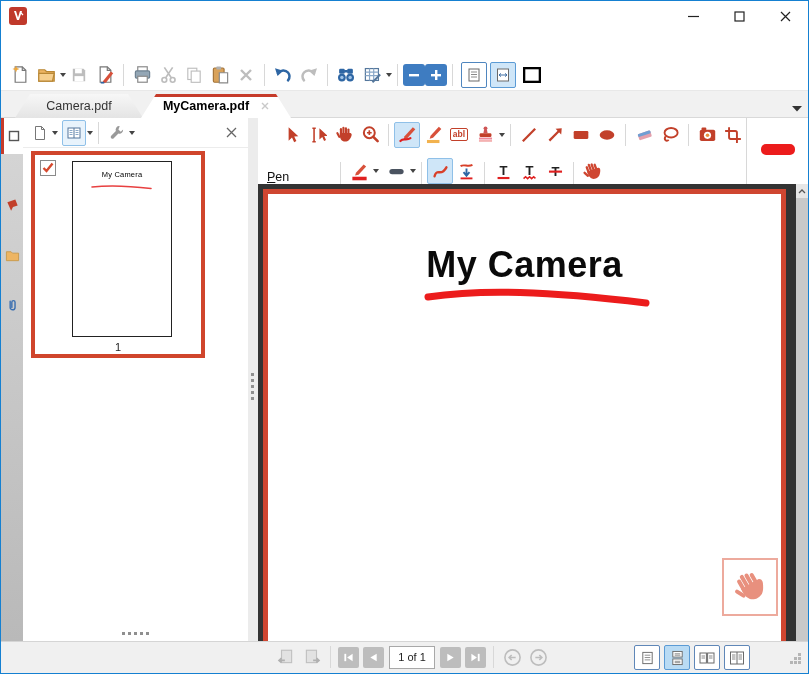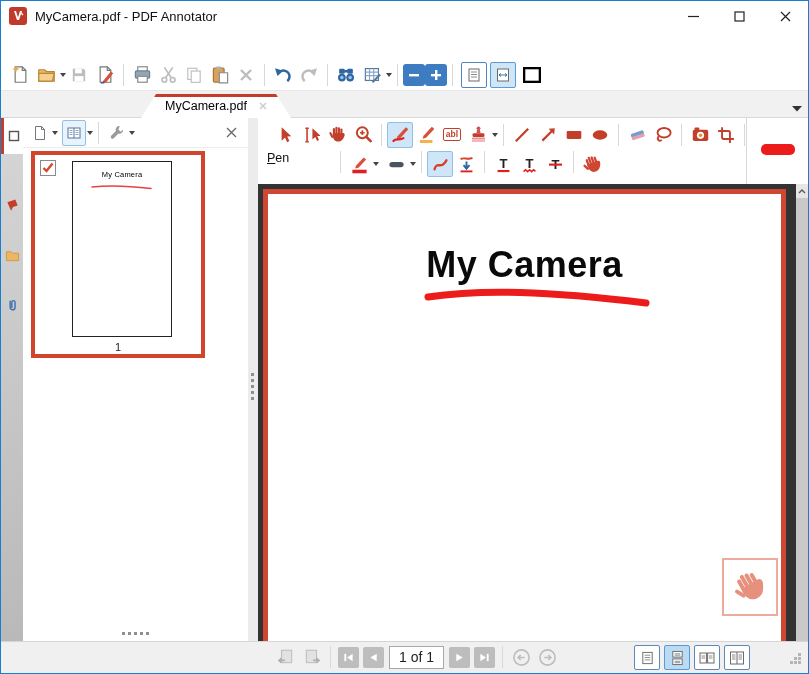--- a/index.html
+++ b/index.html
@@ -29,21 +29,21 @@
   .combobox{width:104px;height:24px;border:1px solid #8a8a8a;background:#fff;display:flex;align-items:center;margin:0 5px;flex:none}
   .combobox .val{flex:1;padding-left:7px;font-size:12.5px}
   .combobox .chev{width:18px;height:100%;border-left:1px solid #c8c8c8;display:flex;align-items:center;justify-content:center}
   .viewbtn{width:26px;height:26px;border:1px solid #4f86bf;border-radius:2px;display:flex;align-items:center;justify-content:center;margin-left:3px;background:#fff;flex:none}
   .viewbtn.active{background:#cfe6f8;border-color:#5b9bd5}
 
   
   .tabbar{position:absolute;top:90px;left:0;right:0;height:27px;background:#f1f1f1;border-bottom:1px solid #d9d9d9}
   .tab{position:absolute;top:3px;height:24px;display:flex;align-items:center;justify-content:center;font-size:12.5px;clip-path:polygon(0 100%,15px 0,calc(100% - 15px) 0,100% 100%)}
   .tab.inactive{left:14px;width:128px;background:linear-gradient(#f7f7f7,#e4e4e4);color:#333}
-  .tab.active{left:140px;width:150px;background:#fff;font-weight:normal;color:#000}
+  .tab.active{left:140px;width:150px;background:#fff;font-weight:bold;color:#000}
   .tab.active::before{content:'';position:absolute;top:0;left:0;right:0;height:3px;background:#c63b2a}
   .tablist-btn{position:absolute;right:6px;top:9px}
 
   
   .content{position:absolute;top:117px;left:0;right:0;bottom:32px}
   .leftstrip{position:absolute;left:0;top:0;bottom:0;width:22px;background:linear-gradient(#d6d6d6,#b9b9b9)}
   .striptab{width:22px;display:flex;align-items:center;justify-content:center}
   .striptab.active{height:36px;background:#fff;border-left:3px solid #c63b2a}
   .striptab.plain{height:50px}
   .sidebar{position:absolute;left:22px;top:0;bottom:0;width:225px;background:#fff}
@@ -54,39 +54,39 @@
   .thumb-title{font-size:7.5px;margin-top:8px;color:#000;letter-spacing:.2px}
   .thumb-num{position:absolute;bottom:1px;left:0;right:0;text-align:center;font-size:11px;color:#222}
   .hsplit{position:absolute;left:0;right:0;bottom:3px;height:10px;display:flex;align-items:center;justify-content:center;gap:3px}
   .hsplit i,.vsplit i{width:3px;height:3px;background:#8f8f8f;display:block}
   .vsplitter{position:absolute;left:247px;top:0;bottom:0;width:10px;background:#ececec}
   .vsplit{position:absolute;top:255px;left:3px;display:flex;flex-direction:column;gap:3px}
 
   
   .docarea{position:absolute;left:257px;top:0;right:0;bottom:0}
   .doctools{position:absolute;top:0;left:0;right:0;height:66px;background:#fff}
-  .antoolbar{height:33px;display:flex;align-items:center;padding-left:14px}
-  .penbar{height:33px;display:flex;align-items:flex-start;padding-left:5px}
+  .antoolbar{height:33px;display:flex;align-items:center;padding-left:21px}
+  .penbar{height:33px;display:flex;align-items:flex-end;padding-left:5px}
   .penlabel{font-size:12.5px;color:#111;width:72px;padding-left:4px}
   .preview{position:absolute;right:0;top:0;width:62px;height:66px;border-left:1px solid #d8d8d8;background:#fff;display:flex;align-items:center;justify-content:center}
   .preview .stroke{width:34px;height:11px;border-radius:5px;background:#ec1c1c;margin-top:-4px}
   .workspace{position:absolute;top:66px;left:0;right:12px;bottom:0;background:#333;overflow:hidden}
   .page{position:absolute;left:5px;right:10px;top:5px;bottom:-8px;background:#fff;border:5px solid #cf4631}
   .heading{margin-top:50px;text-align:center;font-size:36px;font-weight:bold;color:#0a0a0a;letter-spacing:.5px}
   .swoosh{display:block;margin:2px auto 0 auto;position:relative;left:12px}
   .stamp{position:absolute;right:3px;bottom:28px;width:56px;height:58px;border:2px solid #edaa9d;background:#fff;display:flex;align-items:center;justify-content:center}
   .scrollbar{position:absolute;right:0;top:66px;bottom:0;width:12px;background:#c9c9c9}
   .scrollup{height:14px;background:#e6e6e6;display:flex;align-items:center;justify-content:center}
 
   
   .statusbar{position:absolute;left:0;right:0;bottom:0;height:32px;background:#f0f0f0;border-top:1px solid #d5d5d5}
   .navgroup{position:absolute;left:272px;top:3px;display:flex;align-items:center}
   .navbtn{width:21px;height:21px;border-radius:2px;background:#bdbdbd;display:flex;align-items:center;justify-content:center;margin:0 2px;flex:none}
   .ghostbtn{width:24px;height:24px;display:flex;align-items:center;justify-content:center;margin:0 1px;flex:none}
-  .pagebox{width:55px;height:23px;border:1px solid #a8a8a8;background:#fff;display:flex;align-items:center;justify-content:center;font-size:14px;margin:0 3px}
+  .pagebox{width:46px;height:23px;border:1px solid #a8a8a8;background:#fff;display:flex;align-items:center;justify-content:center;font-size:11px;margin:0 3px}
   .layoutgroup{position:absolute;right:58px;top:3px;display:flex;align-items:center}
   .lbtn{width:26px;height:25px;border:1px solid #5f87b8;background:#fff;border-radius:2px;display:flex;align-items:center;justify-content:center;margin-left:4px}
   .lbtn.active{background:#b9dbf4;border-color:#5b9bd5}
   .grip{position:absolute;right:6px;bottom:5px}
 </style>
 </head>
 <body>
 
 <svg width="0" height="0" style="position:absolute">
   <symbol id="i-hand" viewBox="0 0 16 16">
@@ -123,21 +123,20 @@
 
 <div class="window">
 
   <div class="titlebar">
     <span class="appicon">
       <svg width="12" height="12" viewBox="0 0 12 12">
           <path d="M2 1 L5 10 L7 10 L10 1 L8 1 L6 7.5 L4 1 Z" fill="#fff"></path>
           <path d="M8.2 2 L11 5" stroke="#fff" stroke-width="1.2"></path>
         </svg>
     </span>
-    <span class="title-text">MyCamera.pdf - PDF Annotator</span>
     <div class="wincontrols">
       <span class="wbtn">
           <svg width="11" height="11" viewBox="0 0 11 11">
             <line x1="0" y1="5.5" x2="11" y2="5.5" stroke="#222" stroke-width="1.2"></line>
           </svg>
         </span>
       <span class="wbtn">
           <svg width="11" height="11" viewBox="0 0 11 11">
             <rect x="1" y="1" width="9" height="9" fill="none" stroke="#222" stroke-width="1.2"></rect>
           </svg>
@@ -272,20 +271,23 @@
         </svg>
     </span>
     <span class="viewbtn" style="border-color:transparent">
       <svg width="18" height="16" viewBox="0 0 18 16">
           <rect x="1" y="1" width="16" height="14" fill="#fff" stroke="#000" stroke-width="2.6"></rect>
         </svg>
     </span>
   </div>
 
   <div class="tabbar">
+    <div class="tab inactive">
+      <span>Camera.pdf</span>
+    </div>
     <div class="tab active">
       <span>MyCamera.pdf</span>
       <span style="margin-left:12px;display:flex">
         <svg width="8" height="8" viewBox="0 0 8 8">
             <path d="M1 1 L7 7 M7 1 L1 7" stroke="#c9c9c9" stroke-width="1.4"></path>
           </svg>
       </span>
     </div>
     <span class="tablist-btn">
       <svg width="10" height="7" viewBox="0 0 10 7">

